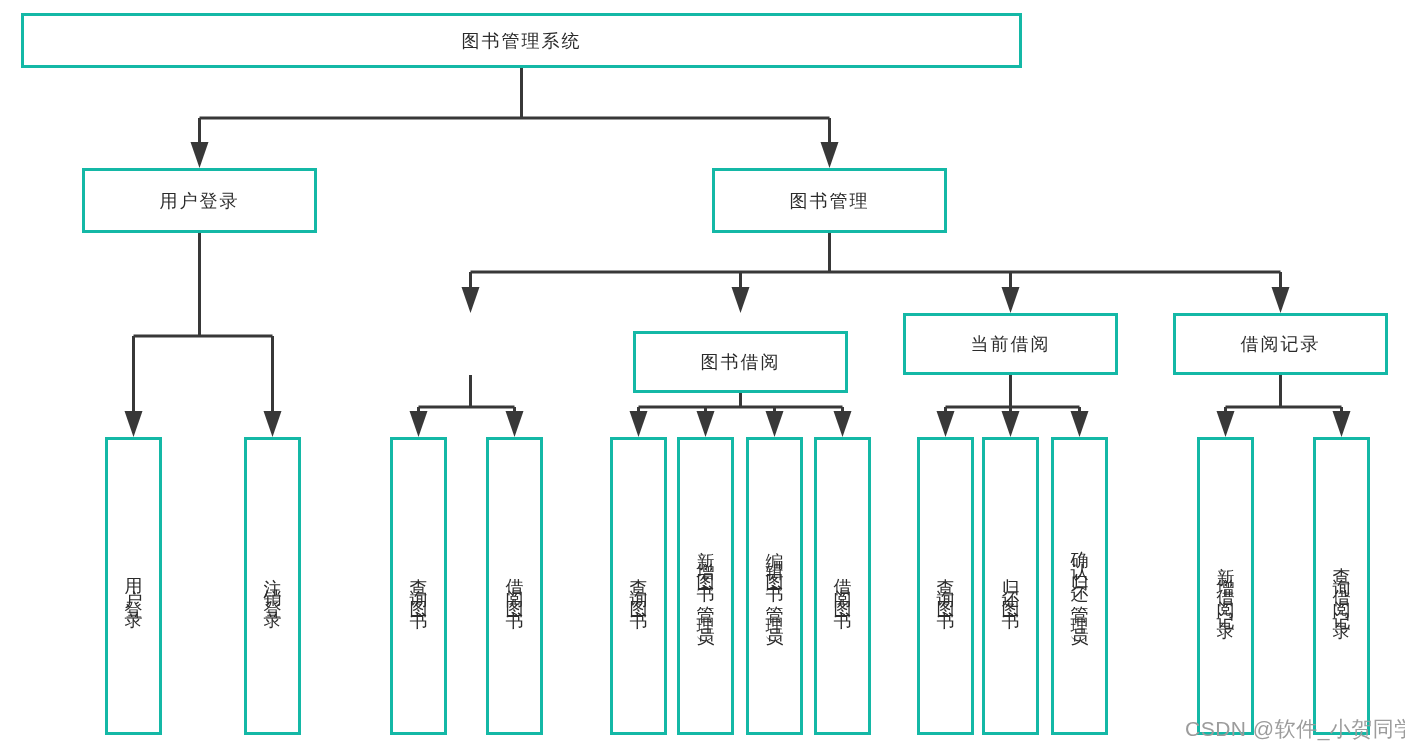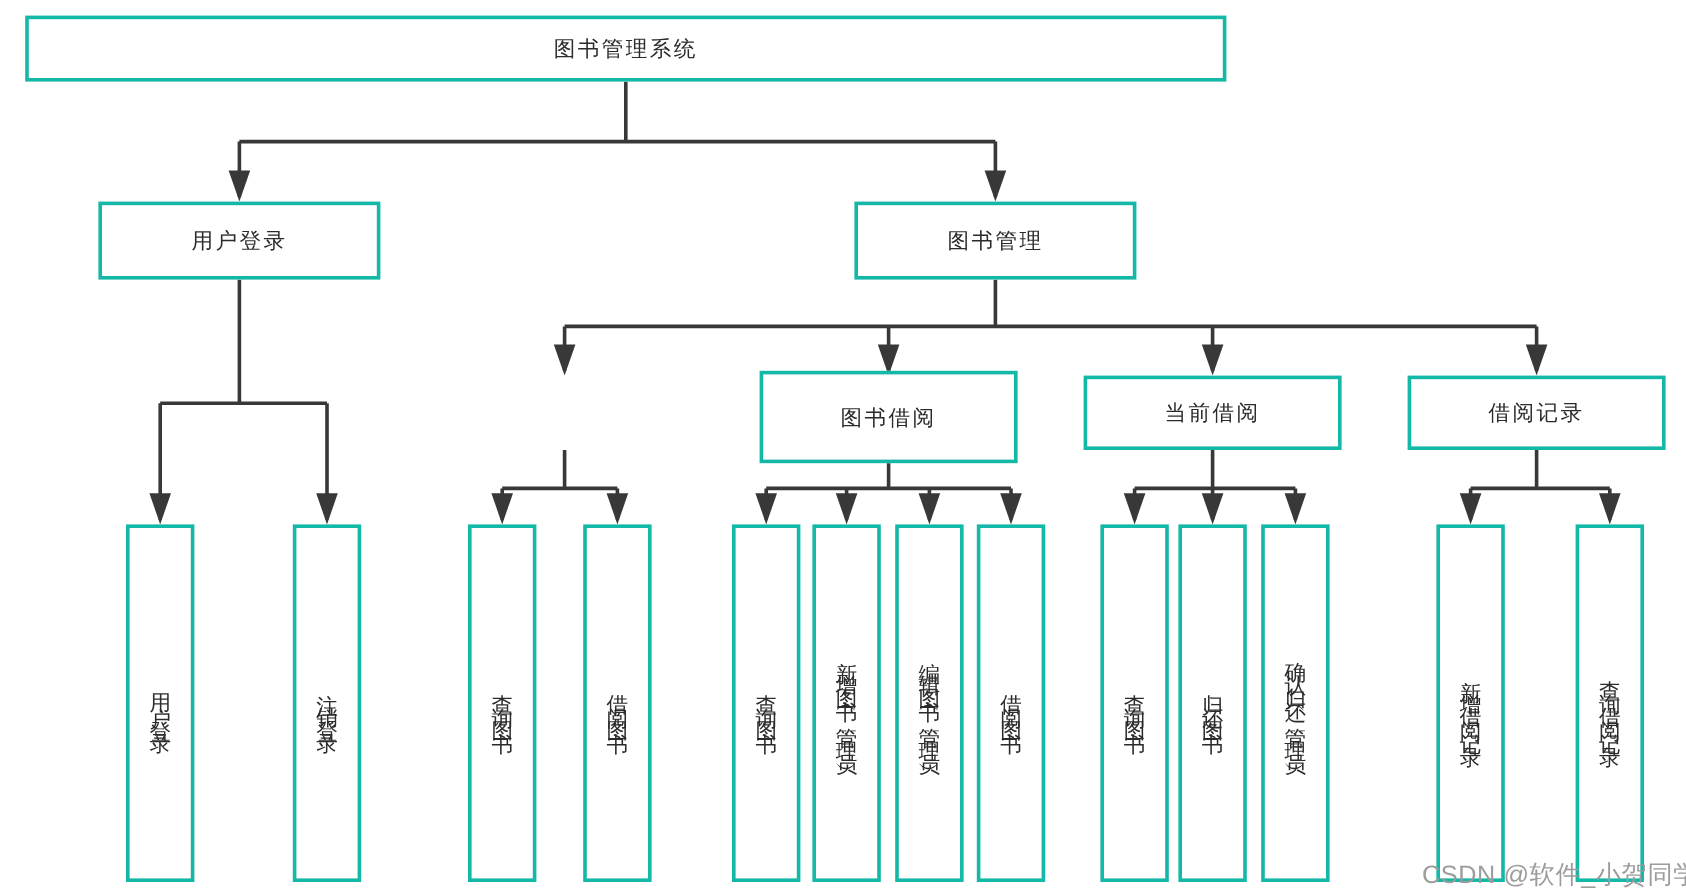--- a/index.html
+++ b/index.html
@@ -92,21 +92,21 @@
     <span>图书管理系统</span>
   </div>
 
   <div class="box h" style="left:82px;top:168px;width:235px;height:65px">
     <span>用户登录</span>
   </div>
   <div class="box h" style="left:712px;top:168px;width:235px;height:65px">
     <span>图书管理</span>
   </div>
 
-  <div class="box h" style="left:633px;top:309px;width:215px;height:77px">
+  <div class="box h" style="left:633px;top:331px;width:215px;height:62px">
     <span>图书借阅</span>
   </div>
   <div class="box h" style="left:1173px;top:313px;width:215px;height:62px">
     <span>借阅记录</span>
   </div>
   <div class="box h" style="left:903px;top:313px;width:215px;height:62px">
     <span>当前借阅</span>
   </div>
 
   <div class="box v" style="left:105px;top:437px;width:57px;height:298px">

